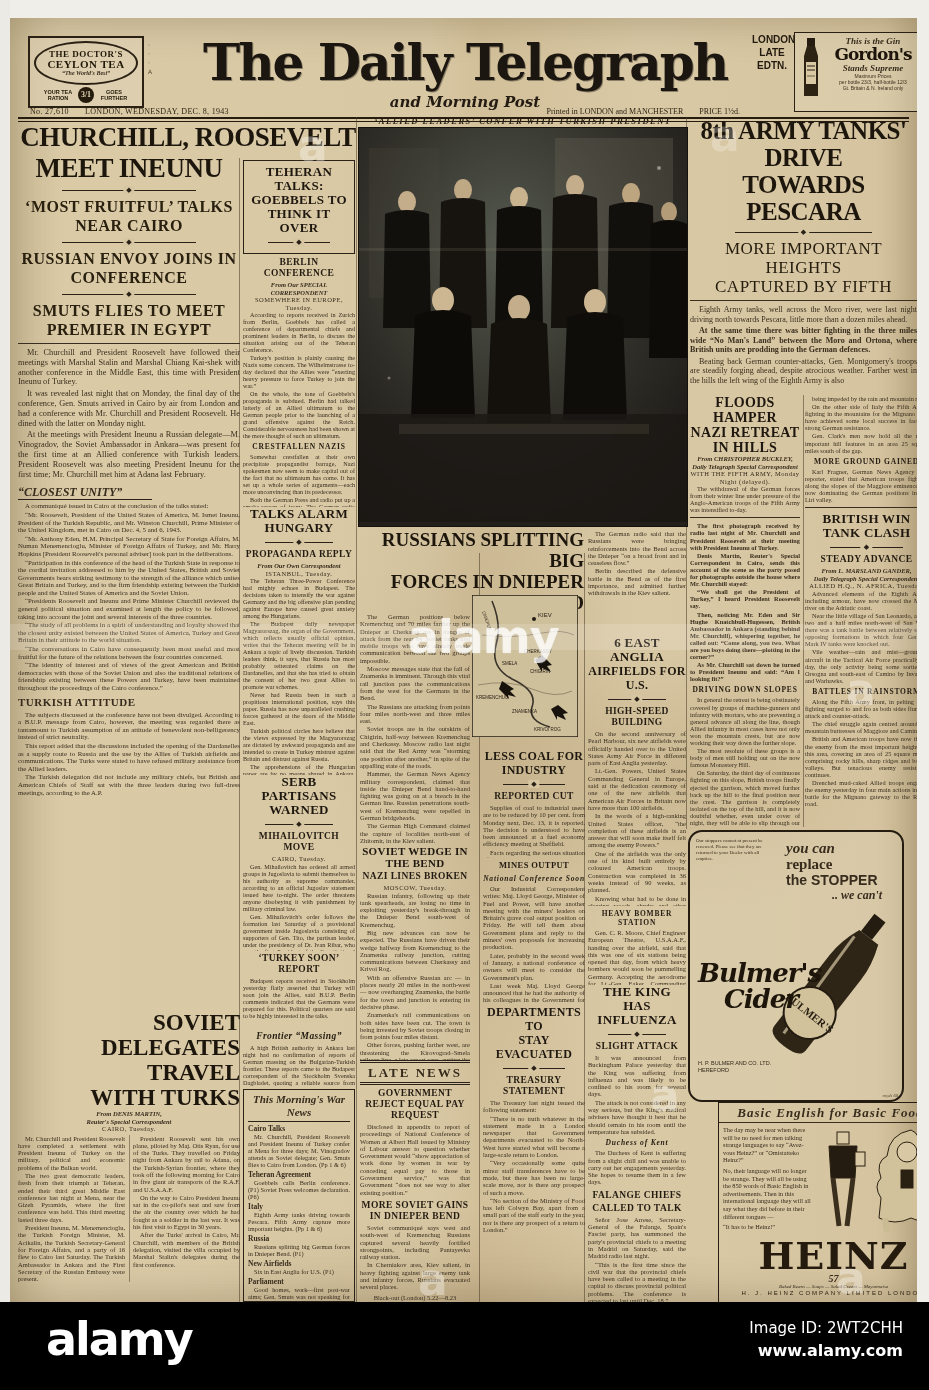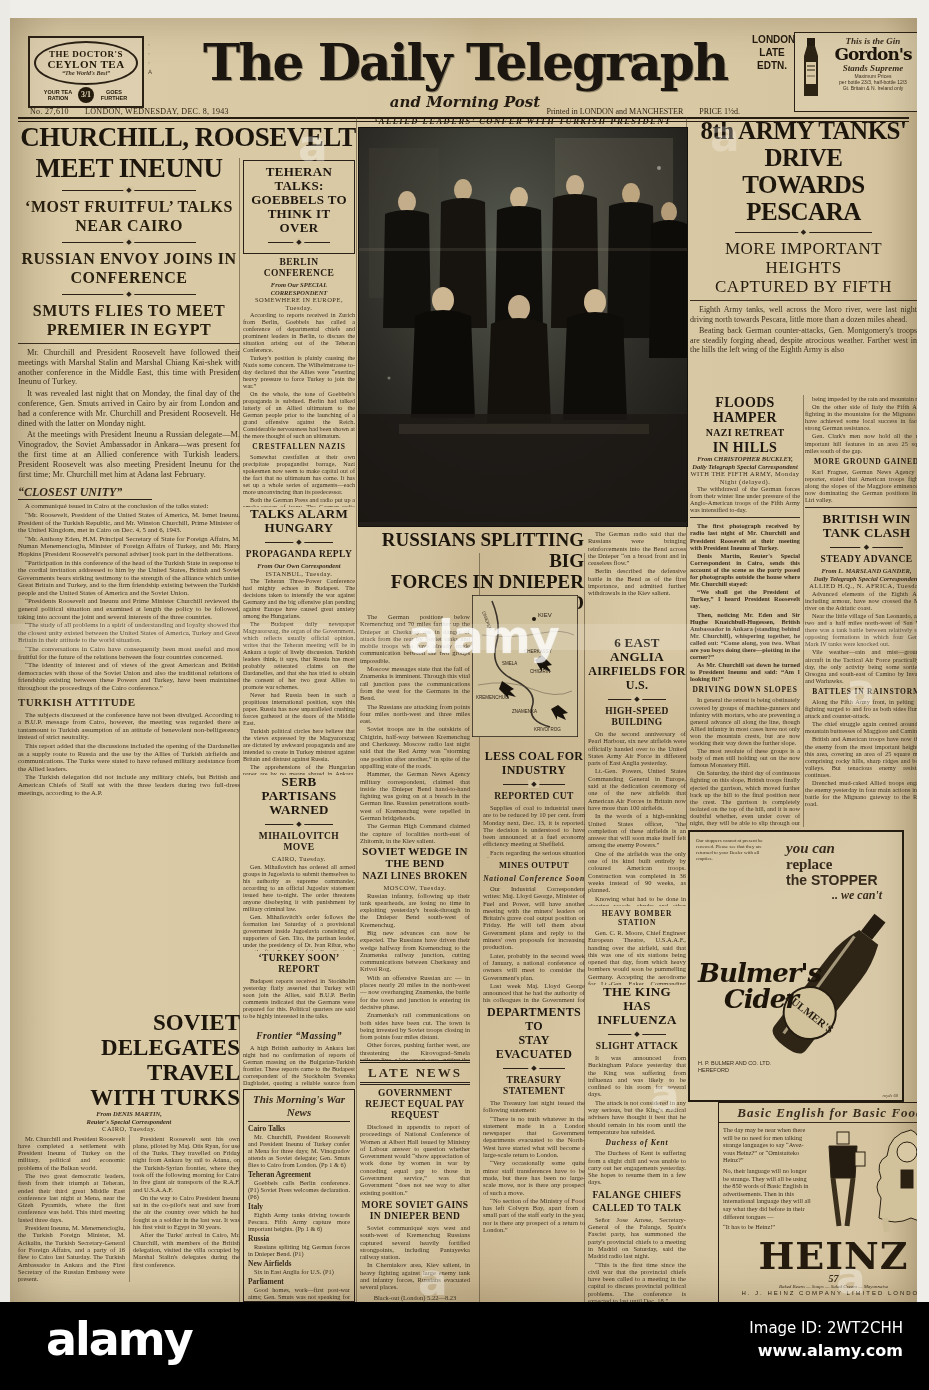--- a/index.html
+++ b/index.html
@@ -513,28 +513,31 @@
   <div class="blk" style="left:680px;top:99px;width:227px;height:278px;">
     <div class="h-xxl" style="font-size:25px;line-height:27px;">8th ARMY TANKS' DRIVE</div>
     <div class="h-xxl" style="font-size:25px;line-height:27px;">TOWARDS PESCARA</div>
     <div class="divider"></div>
     <div class="h-deck2">MORE IMPORTANT HEIGHTS</div>
     <div class="h-deck2">CAPTURED BY FIFTH</div>
     <div class="sep"></div>
     <div class="body colA-body" style="font-size:8px;line-height:9.5px;">
         <p>Eighth Army tanks, well across the Moro river, were last night driving north towards Pescara, little more than a dozen miles ahead.</p>
       </div>
+    <div class="body colA-body b" style="font-size:8px;line-height:9.5px;">
+        <p>At the same time there was bitter fighting in the three miles wide “No Man's Land” between the Moro and Ortona, where British units are prodding into the German defences.</p>
+      </div>
     <div class="body colA-body" style="font-size:8px;line-height:9.5px;">
         <p>Beating back German counter-attacks, Gen. Montgomery's troops are steadily forging ahead, despite atrocious weather. Farther west in the hills the left wing of the Eighth Army is also</p>
       </div>
   </div>
 
   <div class="blk" style="left:680px;top:377px;width:110px;height:433px;">
     <div class="h-md" style="font-size:14px;line-height:15px;">FLOODS HAMPER</div>
-    <div class="h-md" style="font-size:10px;line-height:15px;">NAZI RETREAT</div>
+    <div class="h-md" style="font-size:14px;line-height:15px;">NAZI RETREAT</div>
     <div class="h-md" style="font-size:14px;line-height:15px;">IN HILLS</div>
     <div class="byline">From CHRISTOPHER BUCKLEY,</div>
     <div class="byline">Daily Telegraph Special Correspondent</div>
     <div class="place">WITH THE FIFTH ARMY, Monday Night (delayed).</div>
     <div class="body" style="font-size:6.3px;line-height:7.1px;">
         <p>The withdrawal of the German forces from their winter line under pressure of the Anglo-American troops of the Fifth Army was intensified to-day.</p>
       </div>
     <div class="sep"></div>
     <div class="body b" style="font-size:6.3px;line-height:7.1px;">
         <p>The first photograph received by radio last night of Mr. Churchill and President Roosevelt at their meeting with President Ineunu of Turkey.</p>
@@ -578,21 +581,21 @@
     <div class="crosshead">BATTLES IN RAINSTORM</div>
     <div class="body" style="font-size:6.3px;line-height:7.1px;">
         <p>Along the Fifth Army front, in pelting rain, fighting surged to and fro as both sides flung in attack and counter-attack.</p>
         <p>The chief struggle again centred around the mountain buttresses of Maggiore and Camino.</p>
         <p>British and American troops have now thrust the enemy from the most important heights in this area, covering an area of 25 square miles, comprising rocky hills, sharp ridges and boggy valleys. But tenacious enemy resistance continues.</p>
         <p>Drenched mud-caked Allied troops engaged the enemy yesterday in four main actions in this battle for the Mignano gateway to the Rome road.</p>
       </div>
 
   </div>
 
-  <div class="blk bulmer" style="left:678px;top:812px;width:212px;height:268px;">
+  <div class="blk bulmer" style="left:678px;top:812px;width:212px;height:268px;border-radius:14px;">
     <div class="abs bul-small" style="left:6px;top:6px;">Our stoppers cannot at present be renewed. Please see that they are returned to your Dealer with all empties.</div>
     <div class="abs" style="left:96px;top:8px;width:110px;text-align:left;">
       <div class="bul-you">you can</div>
       <div class="bul-you" style="font-style:normal;">replace</div>
       <div class="bul-stop">the STOPPER</div>
       <div class="bul-cant" style="text-align:right;padding-right:14px;">.. we can't</div>
     </div>
     <svg class="abs" style="left:70px;top:70px;" width="140" height="170" viewBox="0 0 140 170">
       <g transform="rotate(38 70 85)">
         <rect x="60" y="0" width="14" height="22" fill="#241c10"></rect>

